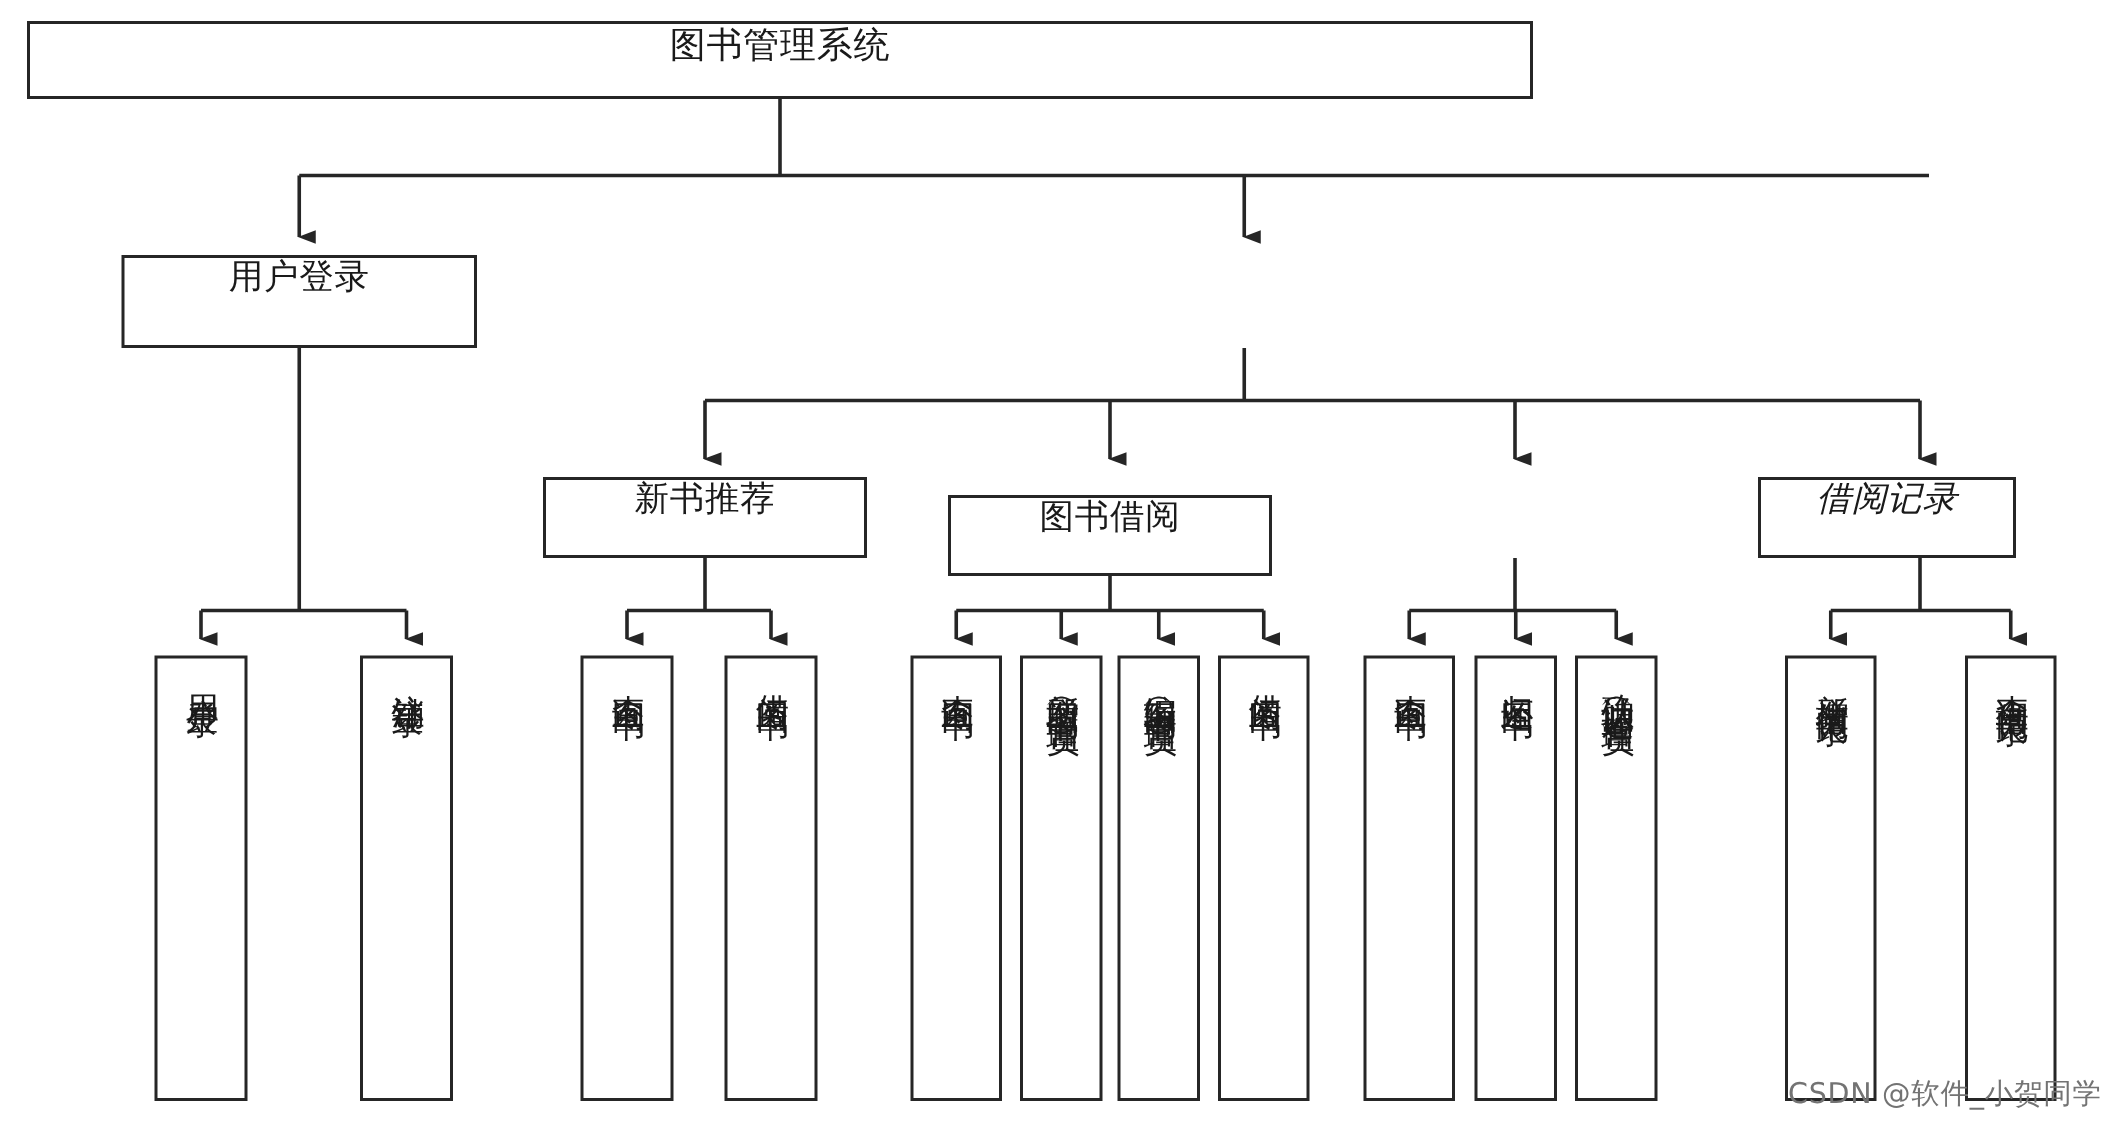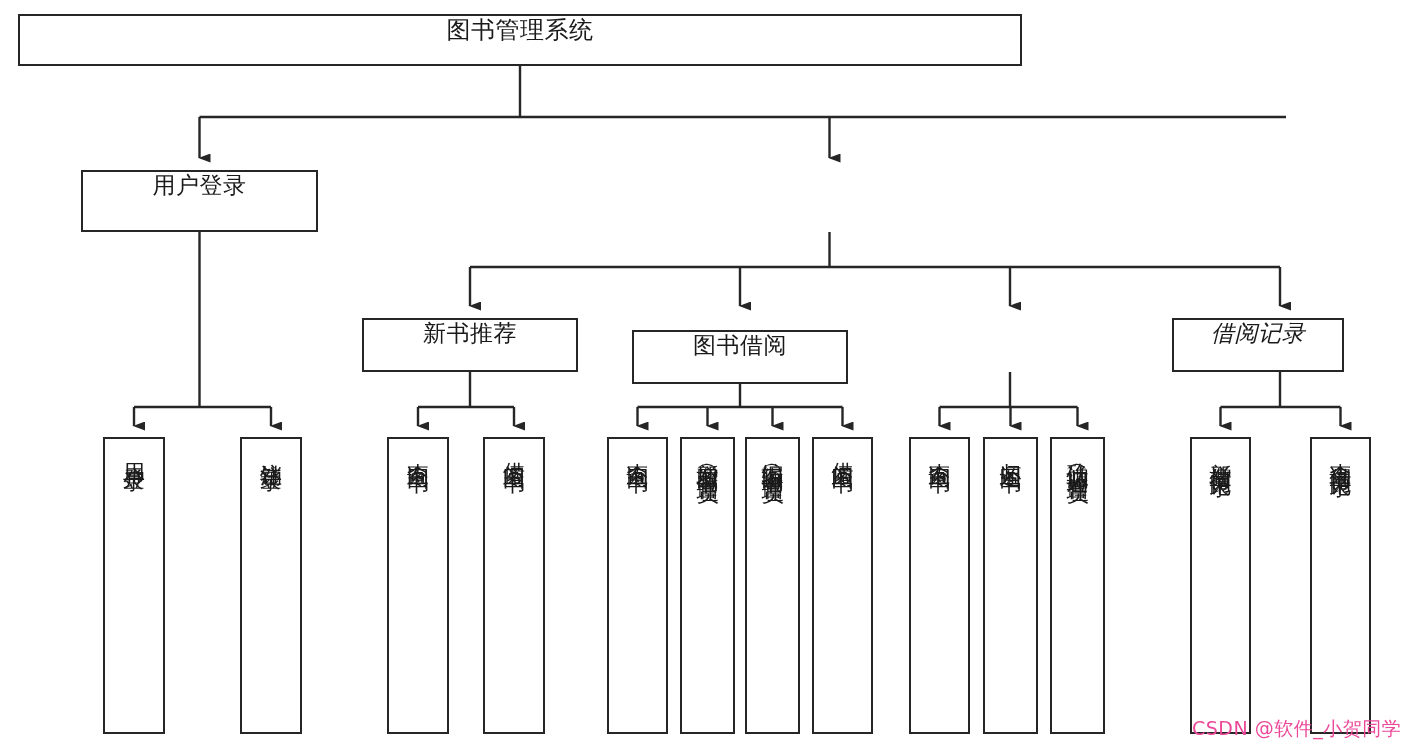--- a/index.html
+++ b/index.html
@@ -55,21 +55,21 @@
   .node.vert .node-label {
     writing-mode: vertical-rl;
     text-orientation: upright;
     font-size: 22px;
     letter-spacing: 3px;
     line-height: 1.0;
   }
   .node.root .node-label { font-size: 24px; }
   .watermark {
     position: absolute;
-    color: #ec4899;
+    color: #737373;
     font-size: 19px;
     white-space: nowrap;
     letter-spacing: 0.5px;
     user-select: none;
   }
 </style>
 </head>
 <body>
 
 <div id="diagram-root" style="background: rgb(255, 255, 255);">

